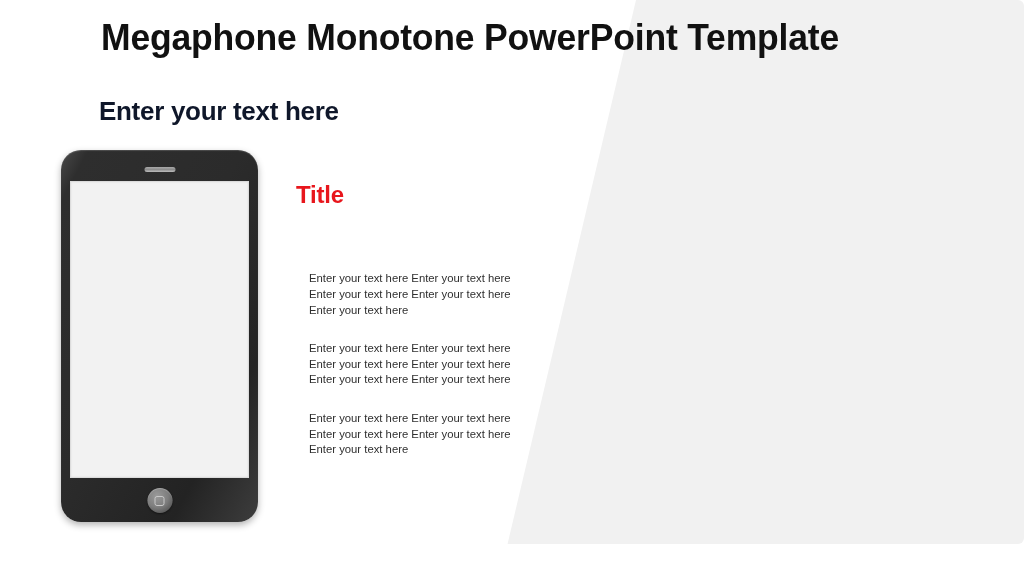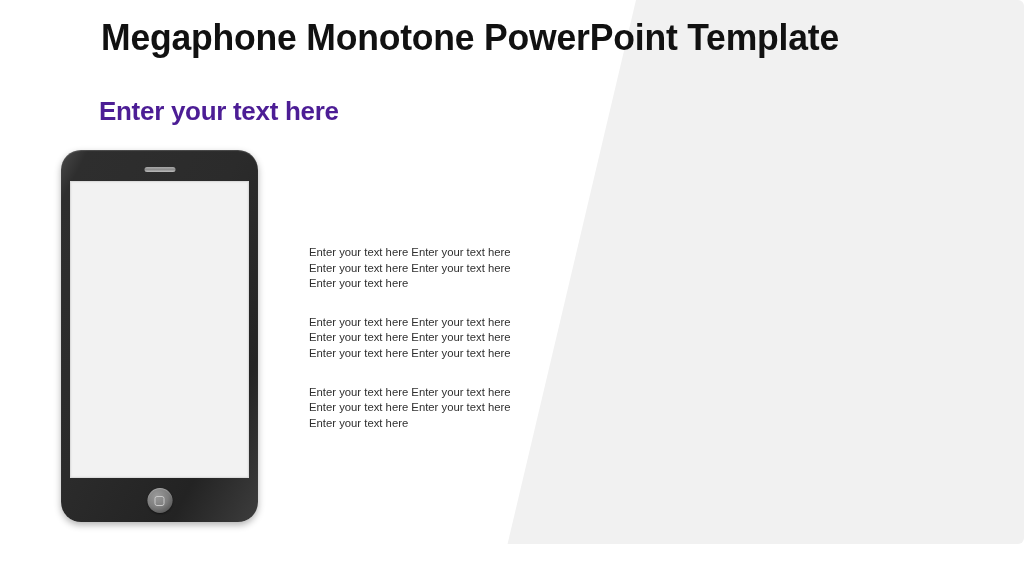--- a/index.html
+++ b/index.html
@@ -47,21 +47,21 @@
     transform-origin: left center;
   }
   .slide-subtitle {
     position: absolute;
     left: 99px;
     top: 96px;
     z-index: 5;
     font-size: 26px;
     font-weight: bold;
     letter-spacing: -0.3px;
-    color: #4c1d95;
+    color: #0f172a;
     white-space: nowrap;
   }
 
   
   .device {
     position: absolute;
     left: 61px;
     top: 150px;
     width: 197px;
     height: 372px;
@@ -163,20 +163,21 @@
     <div class="device-body">
       <div class="device-speaker"></div>
       <div class="device-screen"></div>
       <div class="device-home">
         <div class="device-home-glyph"></div>
       </div>
     </div>
   </div>
 
   <div class="text-col">
+    <div class="content-title">Title</div>
 
     <p class="para para-1">Enter your text here Enter your text here  Enter your text here Enter your text here Enter your text here</p>
 
     <p class="para para-2">Enter your text here Enter your text here  Enter your text here Enter your text here Enter your text here Enter your text here</p>
 
     <p class="para para-3">Enter your text here Enter your text here  Enter your text here Enter your text here Enter your text here</p>
   </div>
 
 </div>
 

